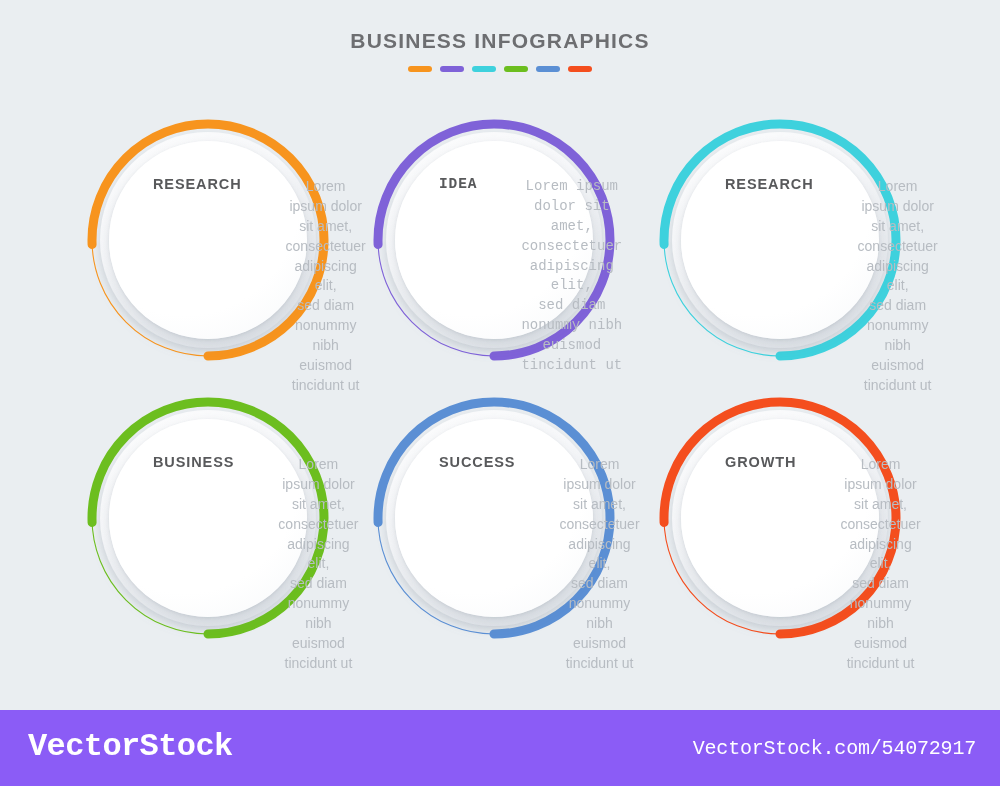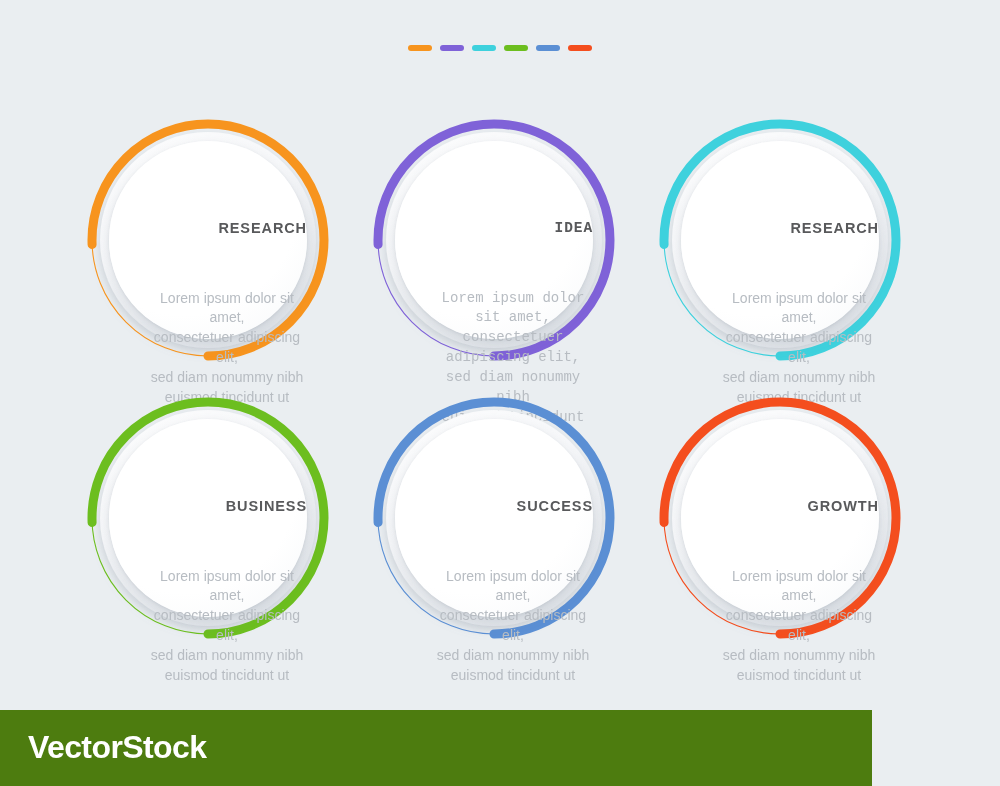--- a/index.html
+++ b/index.html
@@ -65,22 +65,22 @@
     position: absolute;
     left: 31px;
     top: 31px;
     width: 198px;
     height: 198px;
     border-radius: 50%;
     background: radial-gradient(circle at 38% 30%, #ffffff 0%, #ffffff 62%, #fafbfc 82%, #eef0f3 100%);
     box-shadow: 0 5px 14px rgba(120,130,145,0.22),
                 0 1px 3px rgba(120,130,145,0.16);
     display: flex;
-    flex-direction: column;
-    align-items: flex-end;
+    flex-direction: row;
+    align-items: flex-start;
     justify-content: flex-start;
     box-sizing: border-box;
     padding-top: 27px;
     gap: 44px;
   }
   .card-icon {
     width: 46px;
     height: 44px;
     display: block;
   }
@@ -100,23 +100,24 @@
     text-align: center;
     width: 160px;
     white-space: pre-line;
   }
 
   
   #footer {
     position: absolute;
     left: 0;
     bottom: 0;
-    width: 872px;
+    width: 1000px;
     height: 76px;
-    background: #4d7c0f;
+    background: #8b5cf6;
+    font-family: Liberation Mono, monospace;
   }
   #footer-brand {
     position: absolute;
     left: 28px;
     top: 21px;
     color: #ffffff;
     font-size: 32px;
     font-weight: bold;
     letter-spacing: -0.6px;
     line-height: 1;
@@ -128,20 +129,21 @@
     color: #ffffff;
     font-size: 20px;
     letter-spacing: -0.2px;
     line-height: 1;
   }
 </style>
 </head>
 <body>
 
 <div id="header">
+  <div id="header-title">BUSINESS INFOGRAPHICS</div>
   <div id="header-dashes">
       <div class="dash" style="background: rgb(247, 148, 30);"></div>
       <div class="dash" style="background: rgb(127, 98, 216);"></div>
       <div class="dash" style="background: rgb(62, 209, 221);"></div>
       <div class="dash" style="background: rgb(108, 190, 31);"></div>
       <div class="dash" style="background: rgb(91, 143, 212);"></div>
       <div class="dash" style="background: rgb(244, 78, 30);"></div>
     </div>
 </div>
 
@@ -372,13 +374,14 @@
         <div class="card-desc">Lorem ipsum dolor sit amet,
 consectetuer adipiscing elit,
 sed diam nonummy nibh
 euismod tincidunt ut</div>
       </div>
     </div>
   </div>
 
 <div id="footer">
   <div id="footer-brand">VectorStock</div>
+  <div id="footer-url">VectorStock.com/54072917</div>
 </div>
 
 </body></html>

